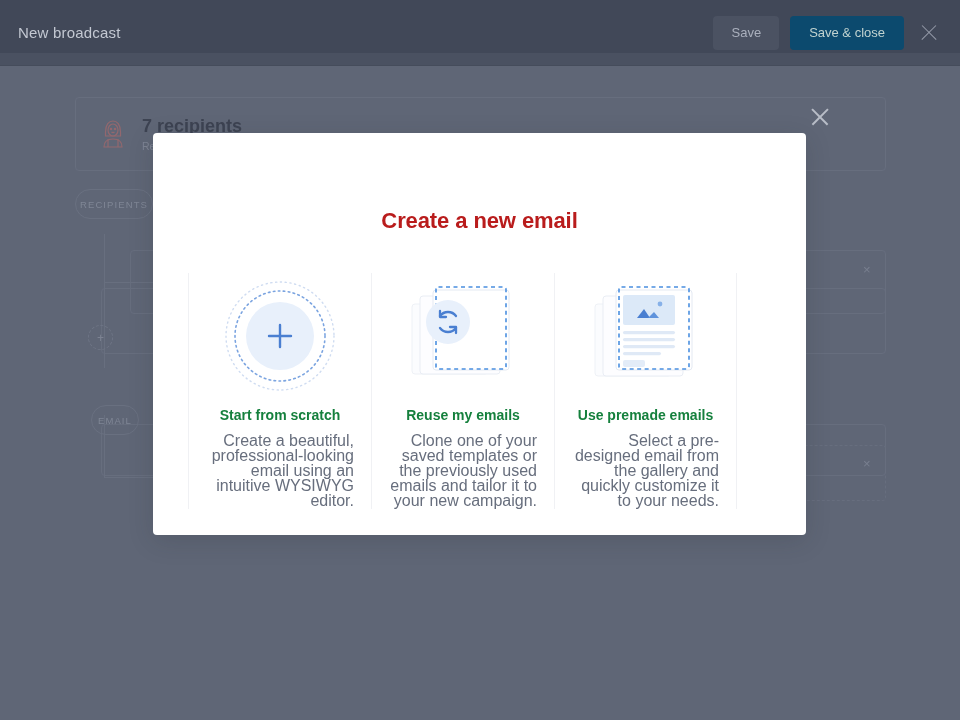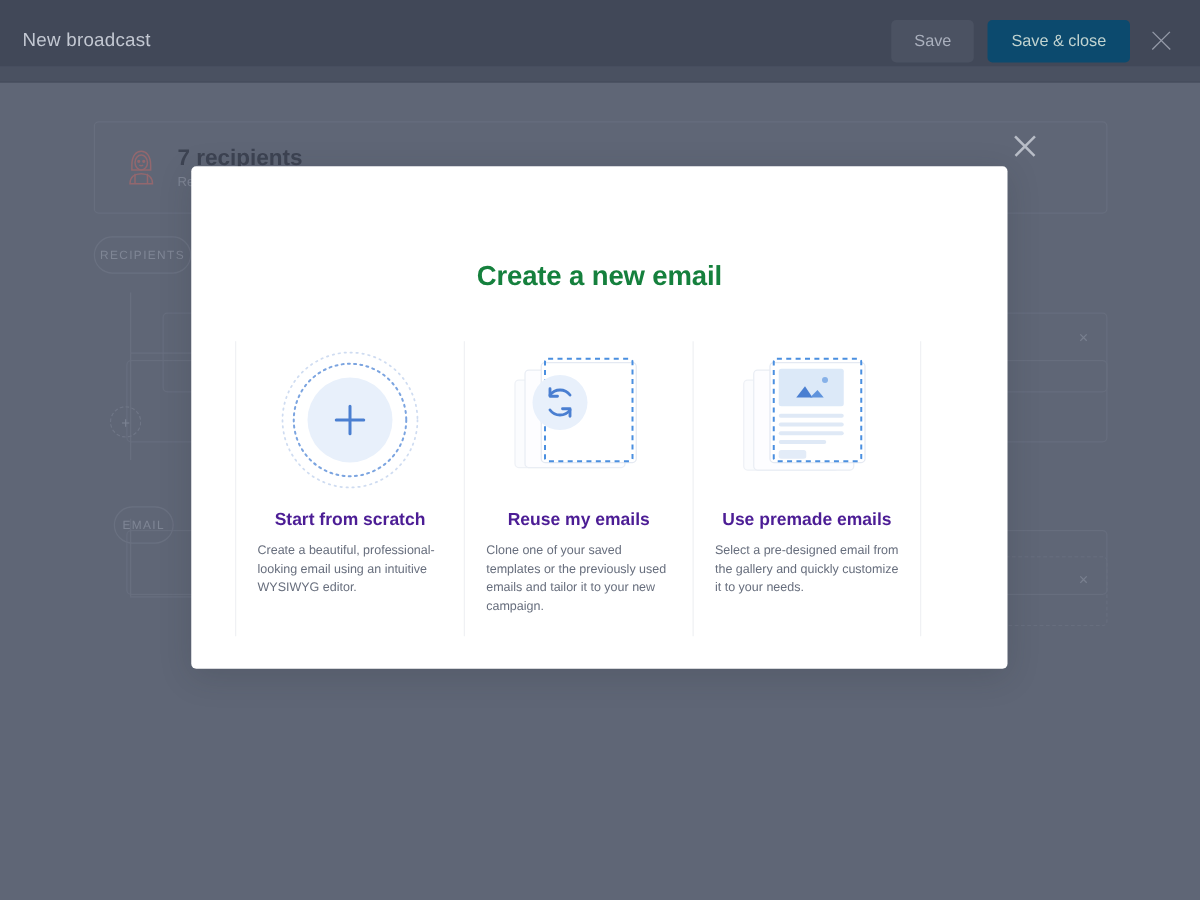--- a/index.html
+++ b/index.html
@@ -116,21 +116,21 @@
   .modal-close::before { transform: rotate(45deg); }
   .modal-close::after  { transform: rotate(-45deg); }
 
   .modal {
     position: absolute; left: 153px; top: 133px;
     width: 653px; height: 402px;
     background: #ffffff; border-radius: 4px;
     box-shadow: 0 6px 26px rgba(30,35,45,0.16);
   }
   .modal-title {
-    text-align: center; color: #15803d;
+    text-align: center; color: #b91c1c;
     font-size: 22px; font-weight: bold;
     padding-top: 75px; letter-spacing: -.1px;
   }
 
   .cards {
     display: flex; margin-top: 39px;
     padding: 0 35px;
   }
   .card {
     width: 183px; height: 236px;
@@ -139,26 +139,26 @@
   }
   .card + .card { border-left: 1px solid #f0f1f4; }
   .card:last-child { border-right: 1px solid #f0f1f4; }
   .card:first-child { border-left: 1px solid #f0f1f4; }
 
   .card-art {
     height: 130px; width: 100%;
     display: flex; align-items: center; justify-content: center;
   }
   .card-title {
-    color: #4c1d95; font-size: 14px; font-weight: bold;
+    color: #15803d; font-size: 14px; font-weight: bold;
     text-align: center; margin-top: 4px;
   }
   .card-desc {
-    color: #676e7d; font-size: 10px; line-height: 15px;
-    text-align: left; margin-top: 10px; padding: 0 17px;
+    color: #676e7d; font-size: 16px; line-height: 15px;
+    text-align: right; margin-top: 10px; padding: 0 17px;
   }
 </style>
 </head>
 <body>
 
 <div class="topbar">
   <span class="topbar-title">New broadcast</span>
   <span class="topbar-spacer"></span>
   <button class="btn btn-save">Save</button>
   <button class="btn btn-saveclose">Save &amp; close</button>

